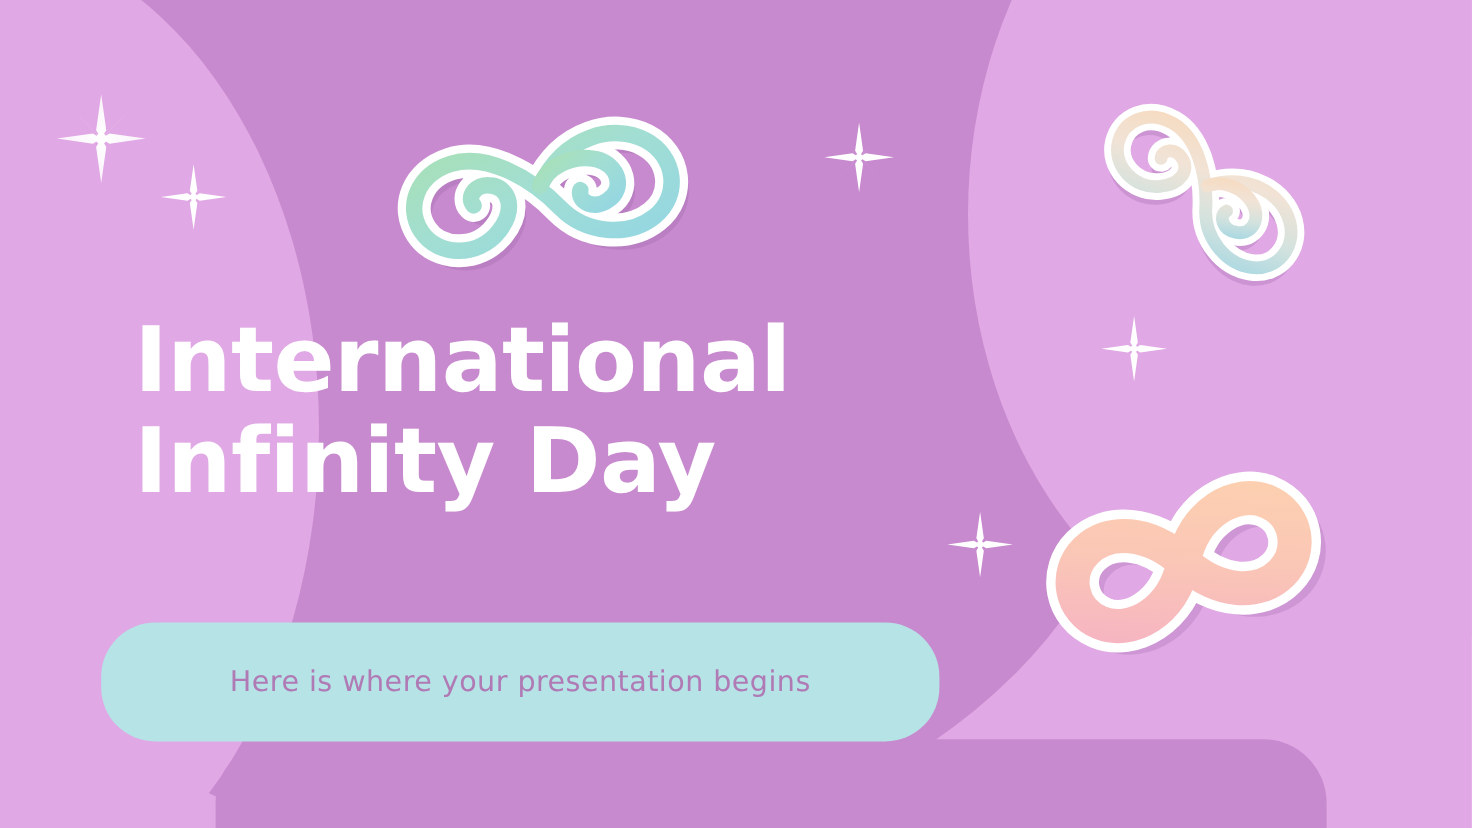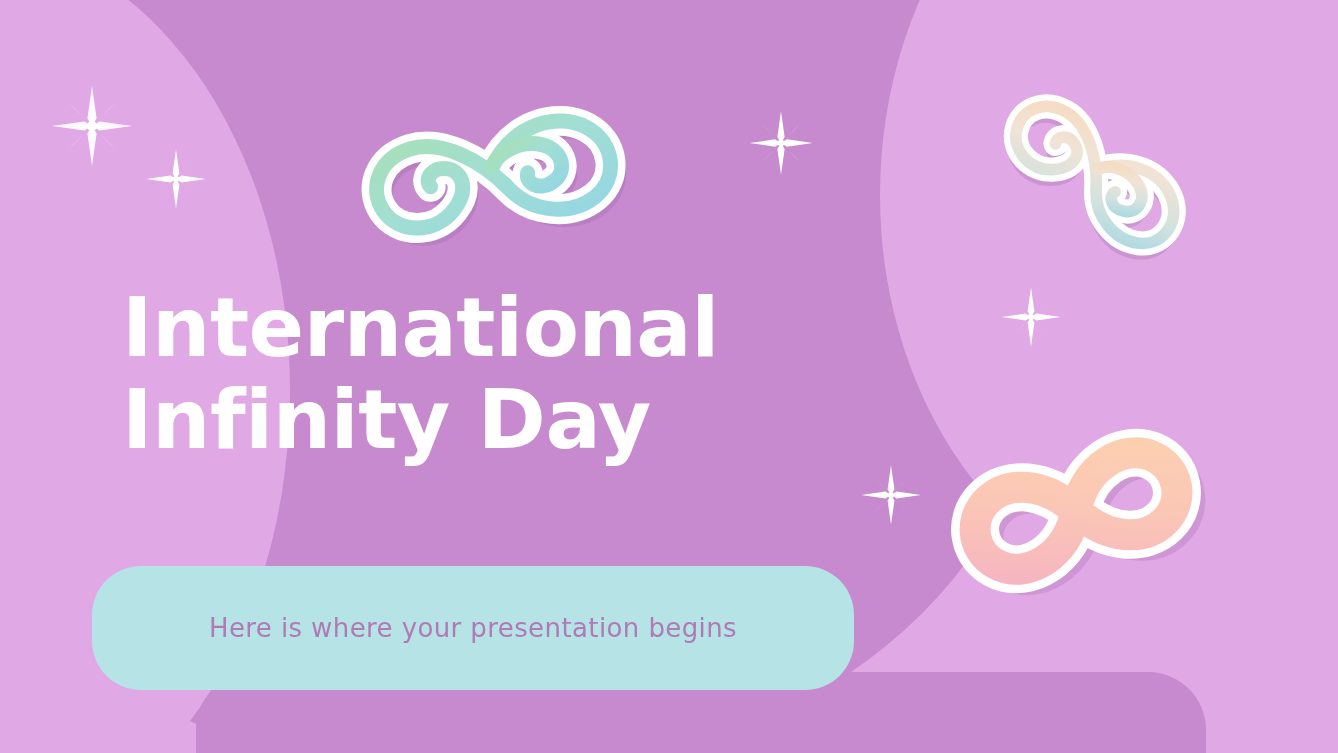--- a/index.html
+++ b/index.html
@@ -99,21 +99,21 @@
     font-size: 82px;
     line-height: 1.12;
     letter-spacing: -0.5px;
     white-space: pre-line;
   }
   .subtitle-pill {
     position: absolute;
     left: 92px;
     top: 566px;
     width: 762px;
-    height: 124px;
+    height: 108px;
     background: #b5e3e6;
     border-radius: 49px;
     display: flex;
     align-items: center;
     justify-content: center;
   }
   .subtitle-text {
     color: #b07ab5;
     font-family: "DejaVu Sans", sans-serif;
     font-size: 26px;

